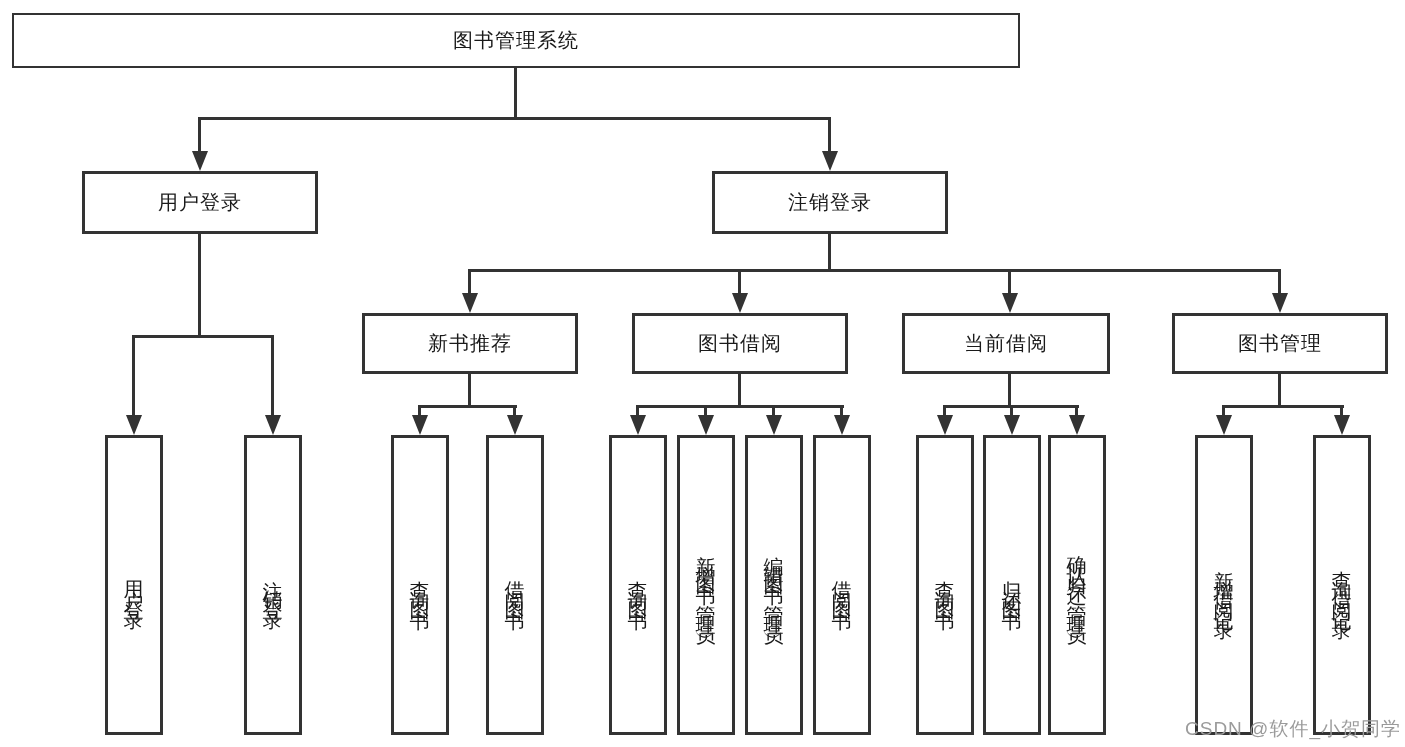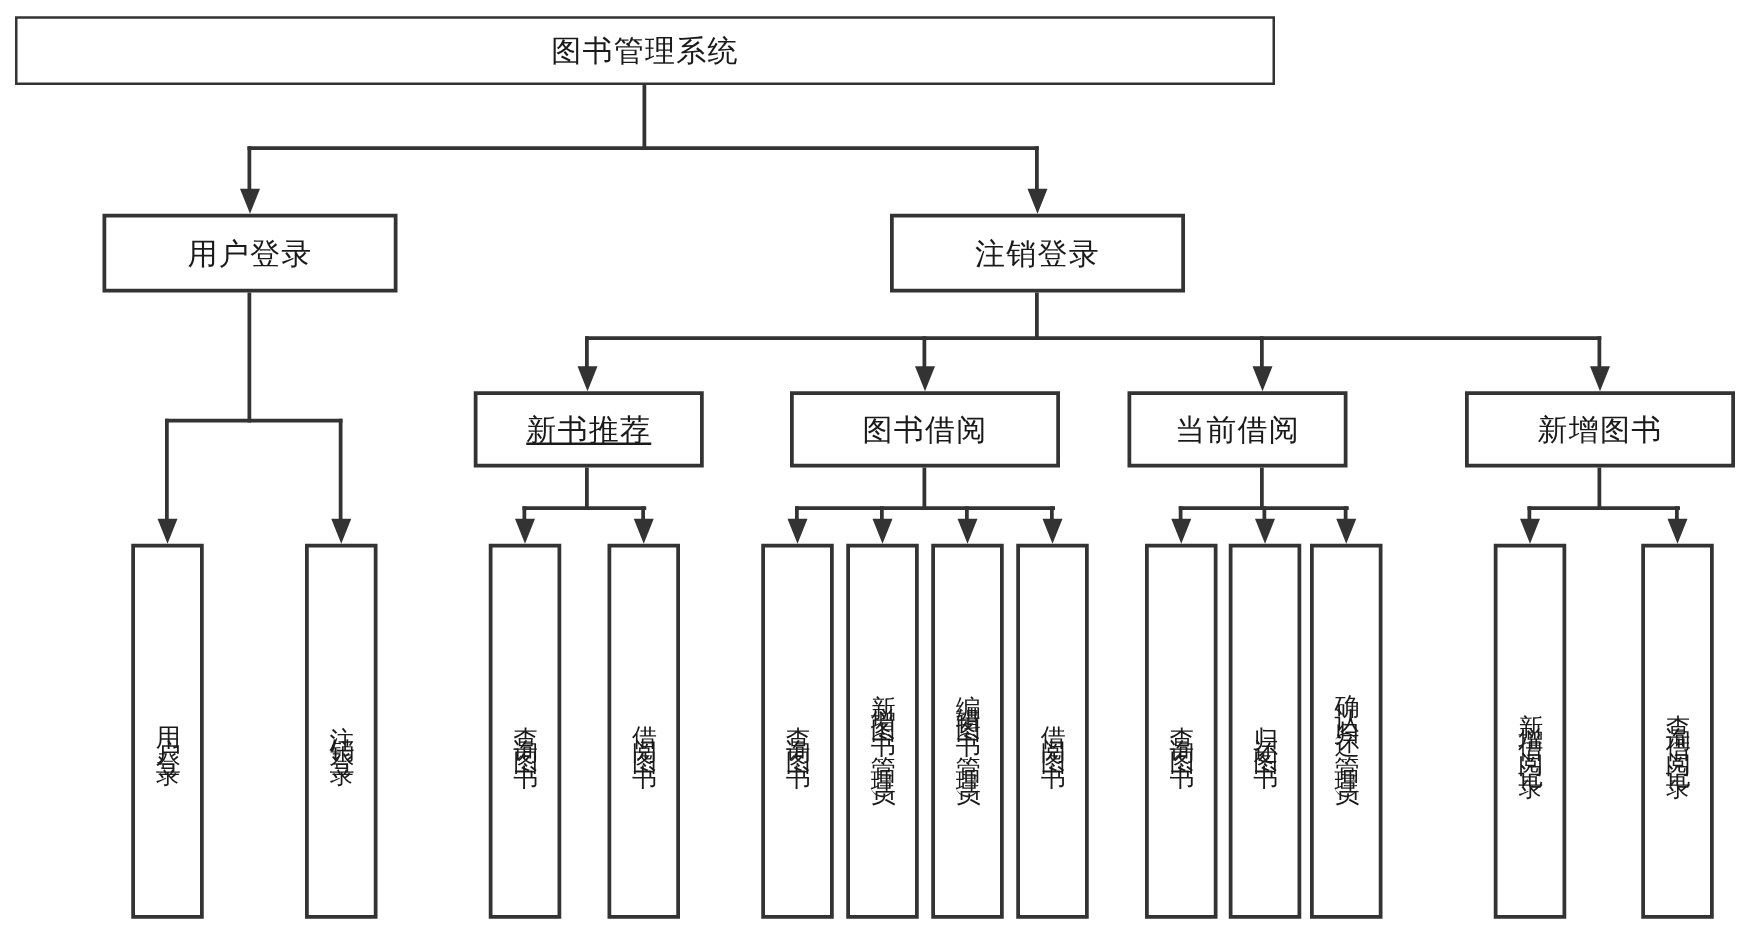--- a/index.html
+++ b/index.html
@@ -17,21 +17,21 @@
     background:var(--background,#fff);
     overflow:hidden;
   }
   
   .node{
     position:absolute;
     border:3px solid var(--line,#333);
     background:#fff;
     display:flex;align-items:center;justify-content:center;
     color:var(--text,#1a1a1a);
-    font-size:24px;
+    font-size:20px;
     letter-spacing:1px;
   }
   .node.root{border-width:2px;}
   .node.leaf{
     writing-mode:vertical-rl;
     text-orientation:mixed;
     letter-spacing:10px;
     font-size:20px;
     line-height:1;
   }
@@ -63,31 +63,31 @@
     <span>图书管理系统</span>
   </div>
 
   <div class="node" style="left:82px;top:171px;width:236px;height:63px;">
     <span>用户登录</span>
   </div>
   <div class="node" style="left:712px;top:171px;width:236px;height:63px;">
     <span>注销登录</span>
   </div>
 
-  <div class="node" style="left:379px;top:313px;width:184px;height:61px;text-decoration:underline;">
+  <div class="node" style="left:362px;top:313px;width:216px;height:61px;">
     <span>新书推荐</span>
   </div>
   <div class="node" style="left:632px;top:313px;width:216px;height:61px;text-align:center;">
     <span>图书借阅</span>
   </div>
-  <div class="node" style="left:902px;top:313px;width:176px;height:61px;">
+  <div class="node" style="left:902px;top:313px;width:208px;height:61px;">
     <span>当前借阅</span>
   </div>
   <div class="node" style="left:1172px;top:313px;width:216px;height:61px;">
-    <span>新增图书</span>
+    <span>图书管理</span>
   </div>
 
   <div class="node leaf" style="left:105px;top:435px;width:58px;height:300px;">
     <span>用户登录</span>
   </div>
   <div class="node leaf" style="left:244px;top:435px;width:58px;height:300px;">
     <span>注销登录</span>
   </div>
 
   <div class="node leaf" style="left:391px;top:435px;width:58px;height:300px;">
@@ -179,14 +179,15 @@
   <div class="vln" style="left:1075px;top:405px;height:12px;"></div>
   <div class="arr" style="left:1069px;top:415px;"></div>
 
   <div class="vln" style="left:1278px;top:374px;height:34px;"></div>
   <div class="hln" style="left:1222px;top:405px;width:122px;"></div>
   <div class="vln" style="left:1222px;top:405px;height:12px;"></div>
   <div class="arr" style="left:1216px;top:415px;"></div>
   <div class="vln" style="left:1340px;top:405px;height:12px;"></div>
   <div class="arr" style="left:1334px;top:415px;"></div>
 
+  <div class="watermark">CSDN @软件_小贺同学</div>
 
 </div>
 
 </body></html>

